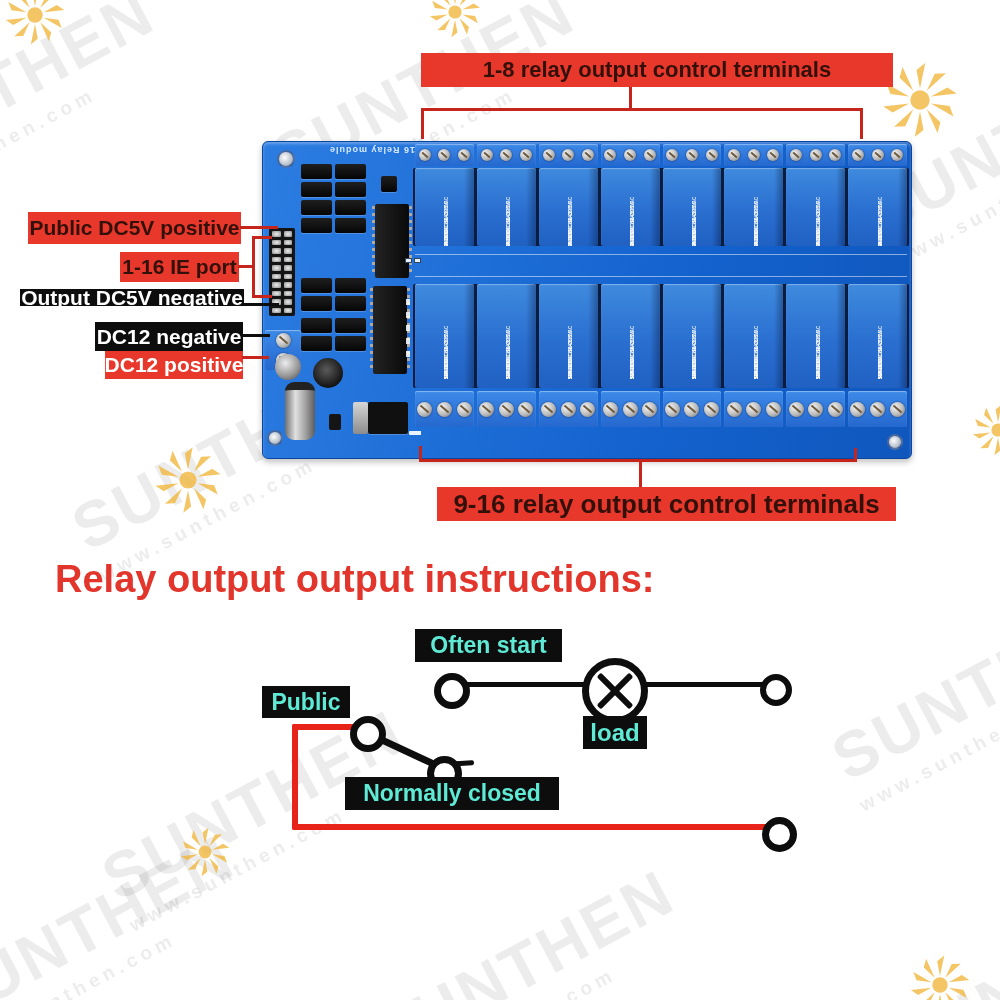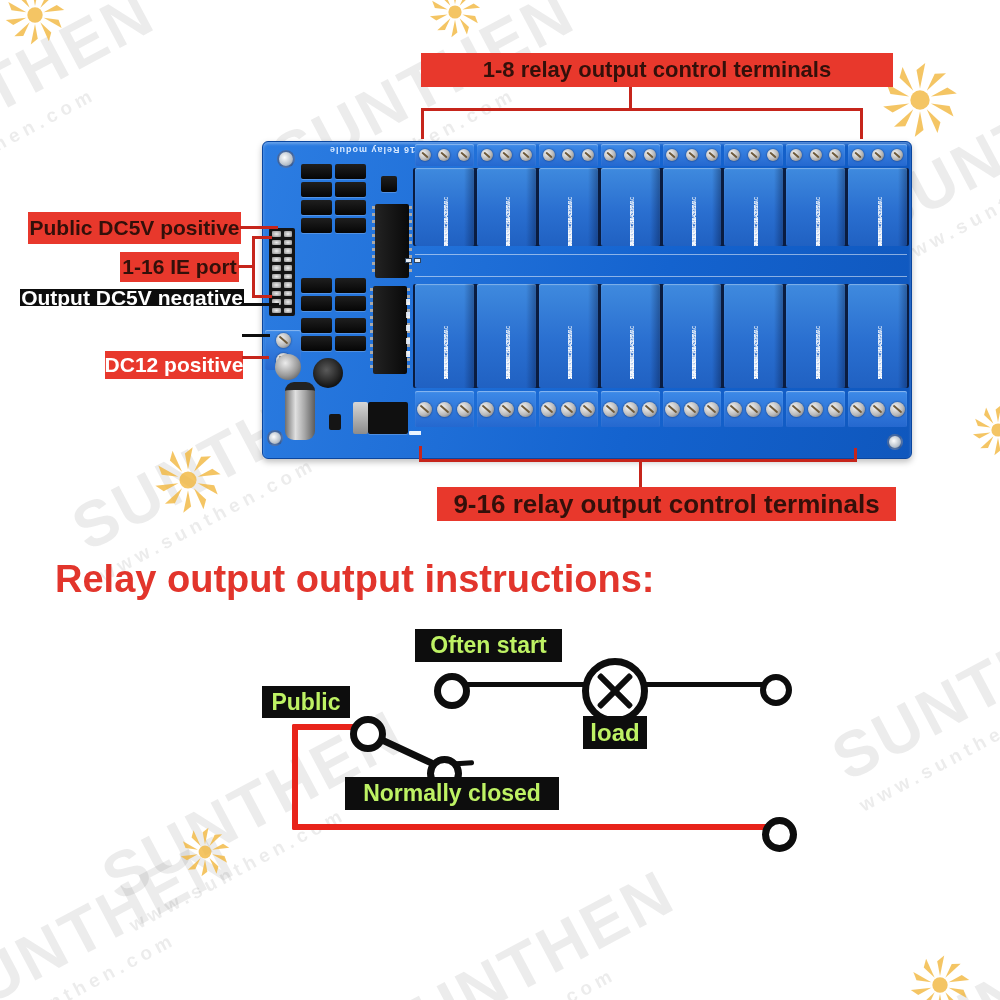--- a/index.html
+++ b/index.html
@@ -58,21 +58,21 @@
   #hdr{background:#141414;border-radius:2px;display:grid;grid-template-columns:1fr 1fr;gap:3px;padding:3px;}
   #hdr .pin{position:relative!important;background:radial-gradient(#efefef,#8a8a8a);border-radius:1px;}
   .smdrow{display:flex;}
   .smdcell{flex:1;display:flex;justify-content:space-around;align-items:center;}
   .smdpair{display:flex;gap:2px;}
   .smd{position:relative!important;width:7px;height:5px;background:#e8eef5;border:1px solid #30455f;}
   .hair{background:rgba(255,255,255,.5);height:1px;}
   .dash{position:relative!important;width:4px;height:6px;background:rgba(255,255,255,.85);margin:7px 0;}
   
   .dlab{position:absolute;display:flex;align-items:center;justify-content:center;background:#0d0d0d;
-        color:#bef264;font-weight:700;white-space:nowrap;}
+        color:#5eead4;font-weight:700;white-space:nowrap;}
   .wire{position:absolute;background:#0d0d0d;border-radius:2px;}
   .rwire{position:absolute;background:#e8231a;border-radius:2px;}
   .ring{position:absolute;border:7px solid #0d0d0d;border-radius:50%;background:#fff;}
   #load-sym{position:absolute;left:582px;top:658px;width:52px;height:52px;border:7px solid #0d0d0d;
             border-radius:50%;background:#fff;overflow:hidden;}
   #load-sym i{position:absolute;left:50%;top:50%;width:6px;height:46px;background:#0d0d0d;border-radius:2px;}
   .x1{transform:translate(-50%,-50%) rotate(45deg);} .x2{transform:translate(-50%,-50%) rotate(-45deg);}
 </style>
 </head>
 <body>
@@ -654,20 +654,21 @@
   <div class="lbl red" style="left:28px;top:212px;width:213px;height:32px;font-size:21px;">Public DC5V positive</div>
   <div class="conn" style="left:240px;top:226px;width:38px;height:3px;background:#c6251b;"></div>
 
   <div class="lbl red" style="left:120px;top:252px;width:119px;height:30px;font-size:21px;">1-16 IE port</div>
   <div class="conn" style="left:238px;top:265px;width:16px;height:3px;background:#c6251b;"></div>
   <div class="conn" style="left:252px;top:236px;width:20px;height:62px;border:3px solid #c6251b;border-right:none;background:transparent;box-sizing:border-box;"></div>
 
   <div class="lbl blk" style="left:20px;top:289px;width:224px;height:17px;font-size:21px;">Output DC5V negative</div>
   <div class="conn" style="left:243px;top:303px;width:36px;height:3px;background:#0d0d0d;"></div>
 
+  <div class="lbl blk" style="left:95px;top:322px;width:148px;height:29px;font-size:21px;">DC12 negative</div>
   <div class="conn" style="left:242px;top:334px;width:28px;height:3px;background:#0d0d0d;"></div>
 
   <div class="lbl red" style="left:105px;top:351px;width:138px;height:28px;font-size:21px;color:#ffffff;">DC12 positive</div>
   <div class="conn" style="left:242px;top:356px;width:27px;height:3px;background:#c6251b;"></div>
 
   <div class="conn" style="left:419px;top:446px;width:3px;height:16px;background:#c6251b;"></div>
   <div class="conn" style="left:419px;top:459px;width:438px;height:3px;background:#c6251b;"></div>
   <div class="conn" style="left:854px;top:448px;width:3px;height:14px;background:#c6251b;"></div>
   <div class="conn" style="left:639px;top:459px;width:3px;height:28px;background:#c6251b;"></div>
   <div class="lbl red" style="left:437px;top:487px;width:459px;height:34px;font-size:26px;">9-16 relay output control terminals</div>

